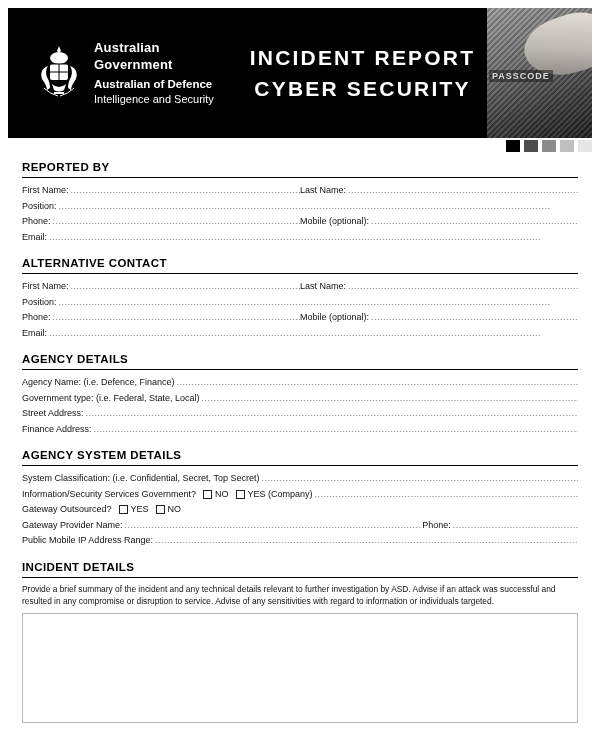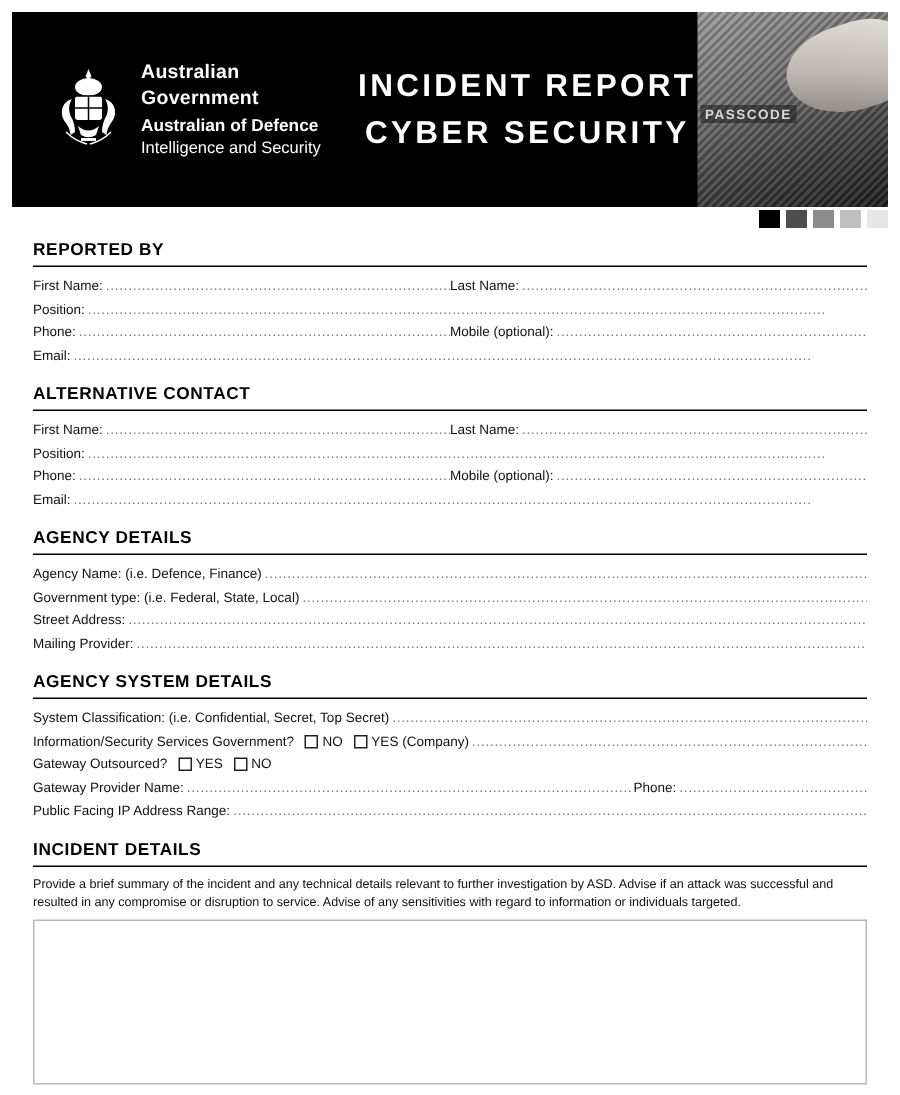--- a/index.html
+++ b/index.html
@@ -71,21 +71,21 @@
     color: #fff;
   }
   .title-line {
     font-size: 21px;
     font-weight: bold;
     letter-spacing: 2.2px;
     line-height: 1.5;
     white-space: nowrap;
   }
   .photo {
-    width: 127px;
+    width: 105px;
     background:
       repeating-linear-gradient(135deg, rgba(255,255,255,.10) 0 2px, rgba(0,0,0,.18) 2px 4px),
       linear-gradient(160deg, #9a9a9a 0%, #6d6d6d 40%, #3a3a3a 75%, #1c1c1c 100%);
     position: relative;
     overflow: hidden;
   }
   .photo .finger {
     position: absolute;
     right: -18px;
     top: 8px;
@@ -315,21 +315,21 @@
       </div>
     </div>
     <div class="field-row">
       <div class="field full">
         <span class="field-label">Street Address:</span>
         <span class="dots">....................................................................................................................................................................</span>
       </div>
     </div>
     <div class="field-row">
       <div class="field full">
-        <span class="field-label">Mailing Provider:</span>
+        <span class="field-label">Finance Address:</span>
         <span class="dots">....................................................................................................................................................................</span>
       </div>
     </div>
 
     <div class="section-title">AGENCY SYSTEM DETAILS</div>
     <div class="rule"></div>
 
     <div class="field-row">
       <div class="field full">
         <span class="field-label">System Classification: (i.e. Confidential, Secret, Top Secret)</span>
@@ -368,21 +368,21 @@
         <span class="dots">....................................................................................................................................................................</span>
       </div>
       <div class="field" style="width:28%">
         <span class="field-label">Phone:</span>
         <span class="dots">....................................................................................................................................................................</span>
       </div>
     </div>
 
     <div class="field-row">
       <div class="field full">
-        <span class="field-label">Public Facing IP Address Range:</span>
+        <span class="field-label">Public Mobile IP Address Range:</span>
         <span class="dots">....................................................................................................................................................................</span>
       </div>
     </div>
 
     <div class="section-title">INCIDENT DETAILS</div>
     <div class="rule"></div>
     <div class="summary-note">Provide a brief summary of the incident and any technical details relevant to further investigation by ASD. Advise if an attack was successful and resulted in any compromise or disruption to service. Advise of any sensitivities with regard to information or individuals targeted.</div>
     <div class="summary-box"></div>
 
   </div>

